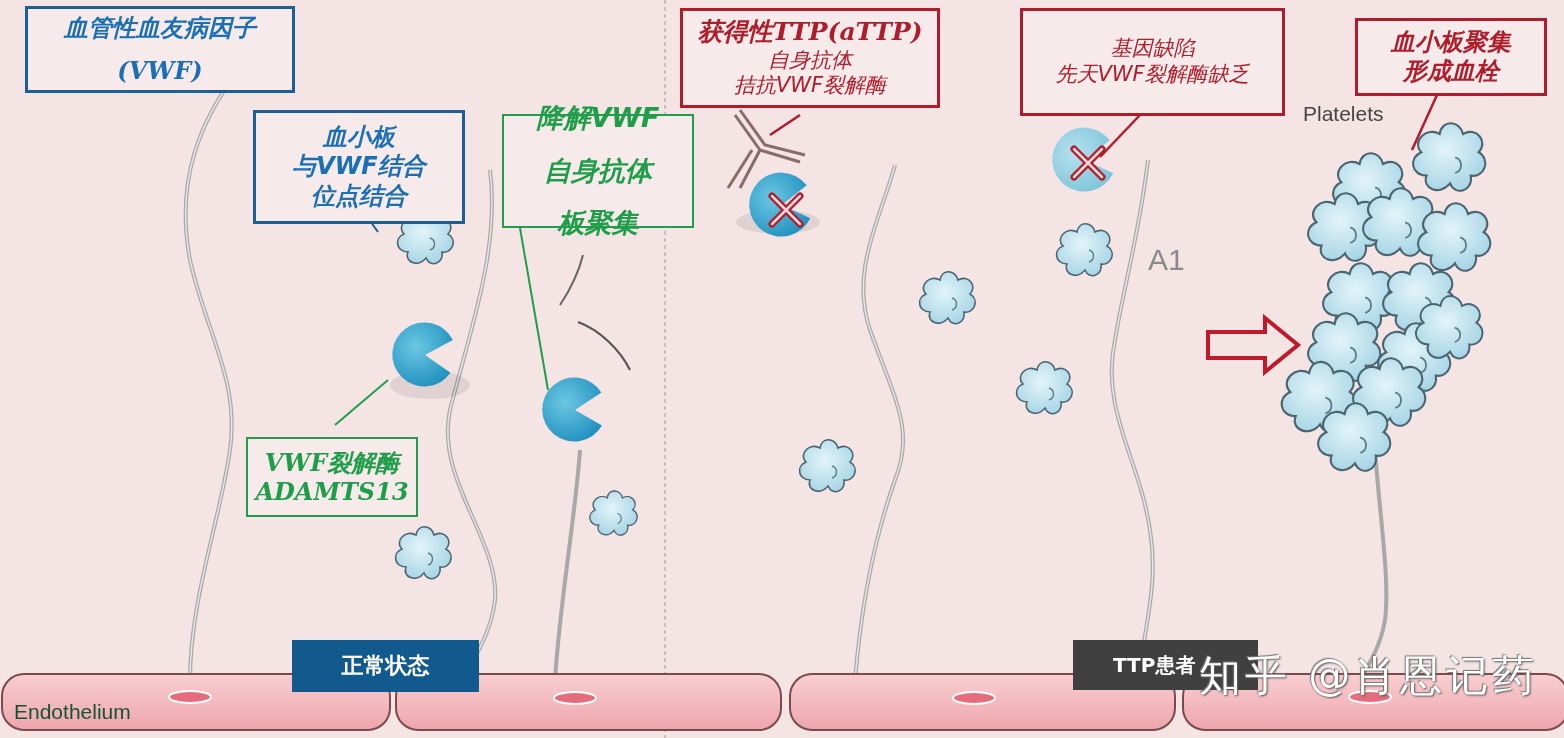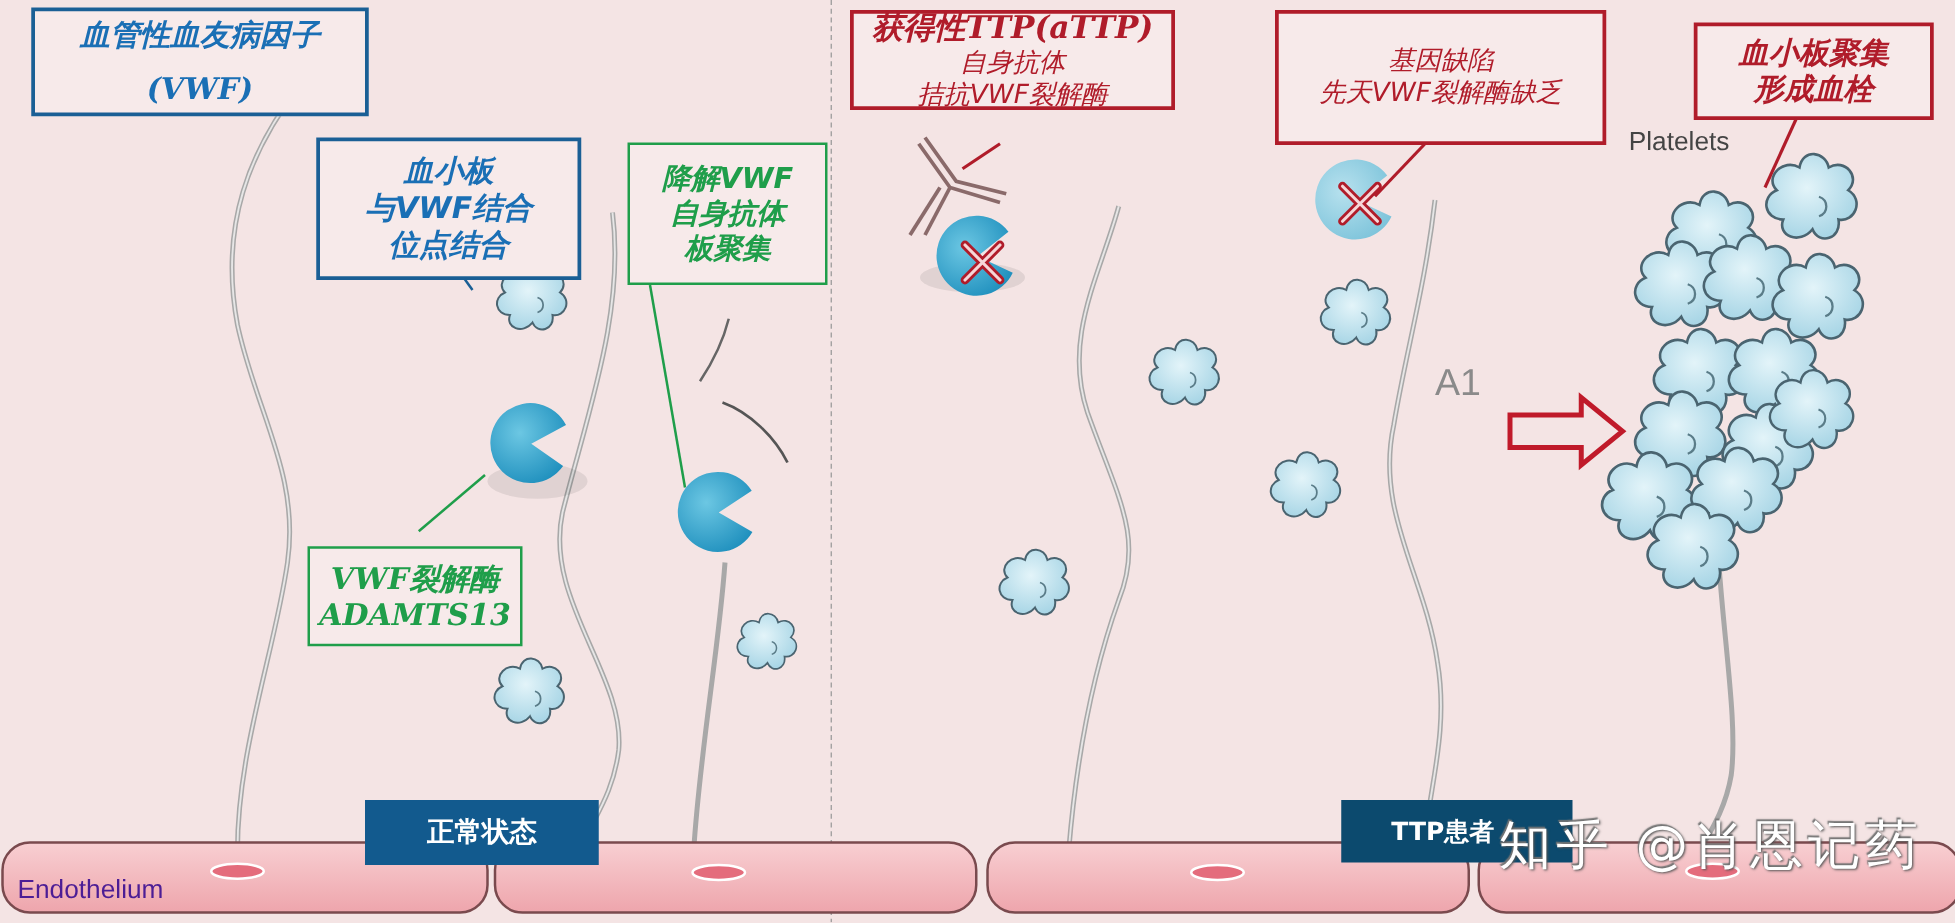--- a/index.html
+++ b/index.html
@@ -165,55 +165,55 @@
     <span class="l">血管性血友病因子</span>
     <span class="l serif">(VWF)</span>
   </div>
 
   <div class="box blue" style="left:253px; top:110px; width:212px; height:114px; font-size:24px;">
     <span class="l">血小板</span>
     <span class="l">与VWF结合</span>
     <span class="l">位点结合</span>
   </div>
 
-  <div class="box green" style="left:502px; top:114px; width:160px; height:114px; font-size:23px;">
+  <div class="box green" style="left:502px; top:114px; width:192px; height:114px; font-size:27px;gap:20px;">
     <span class="l">降解VWF</span>
     <span class="l">自身抗体</span>
     <span class="l">板聚集</span>
   </div>
 
   <div class="box green serif" style="left:246px; top:425px; width:172px; height:80px; font-size:24px;text-align:right;">
     <span class="l">VWF裂解酶</span>
     <span class="l">ADAMTS13</span>
   </div>
 
   <div class="badge" style="left:292px; top:640px; width:187px; height:52px; background:#125a8e;">
     <span>正常状态</span>
   </div>
 
-  <div class="label-plain" style="left:14px; top:700px; font-size:21px; color:#4c1d95;">Endothelium</div>
-
-  <div class="box red" style="left:680px; top:8px; width:260px; height:80px;">
+  <div class="label-plain" style="left:14px; top:700px; font-size:21px; color:#14532d;">Endothelium</div>
+
+  <div class="box red" style="left:680px; top:8px; width:260px; height:100px;">
     <span class="l title-red">获得性TTP(aTTP)</span>
     <span class="l sub-red">自身抗体</span>
     <span class="l sub-red">拮抗VWF裂解酶</span>
   </div>
 
   <div class="box red" style="left:1020px; top:8px; width:265px; height:108px;">
     <span class="l sub-red">基因缺陷</span>
     <span class="l sub-red">先天VWF裂解酶缺乏</span>
   </div>
 
   <div class="box red" style="left:1355px; top:18px; width:192px; height:78px; font-size:24px; font-weight:bold;">
     <span class="l">血小板聚集</span>
     <span class="l">形成血栓</span>
   </div>
 
   <div class="label-plain" style="left:1303px; top:102px; font-size:21px; color:#444;">Platelets</div>
 
-  <div class="label-plain" style="left:1148px; top:243px; font-size:30px; color:#8a8a8a;margin-top:47px;">A1</div>
-
-  <div class="badge" style="left:1073px; top:640px; width:185px; height:50px; background:#0c4a6e; justify-content:flex-start; padding-left:40px; font-size:20px;">
+  <div class="label-plain" style="left:1148px; top:243px; font-size:30px; color:#8a8a8a;">A1</div>
+
+  <div class="badge" style="left:1073px; top:640px; width:185px; height:50px; background:#404040; justify-content:flex-start; padding-left:40px; font-size:20px;">
     <span>TTP患者</span>
   </div>
 
   <div class="watermark" style="left:1188px; top:648px;margin-left:11px;">知乎 @肖恩记药</div>
 </div>
 
 </body></html>

